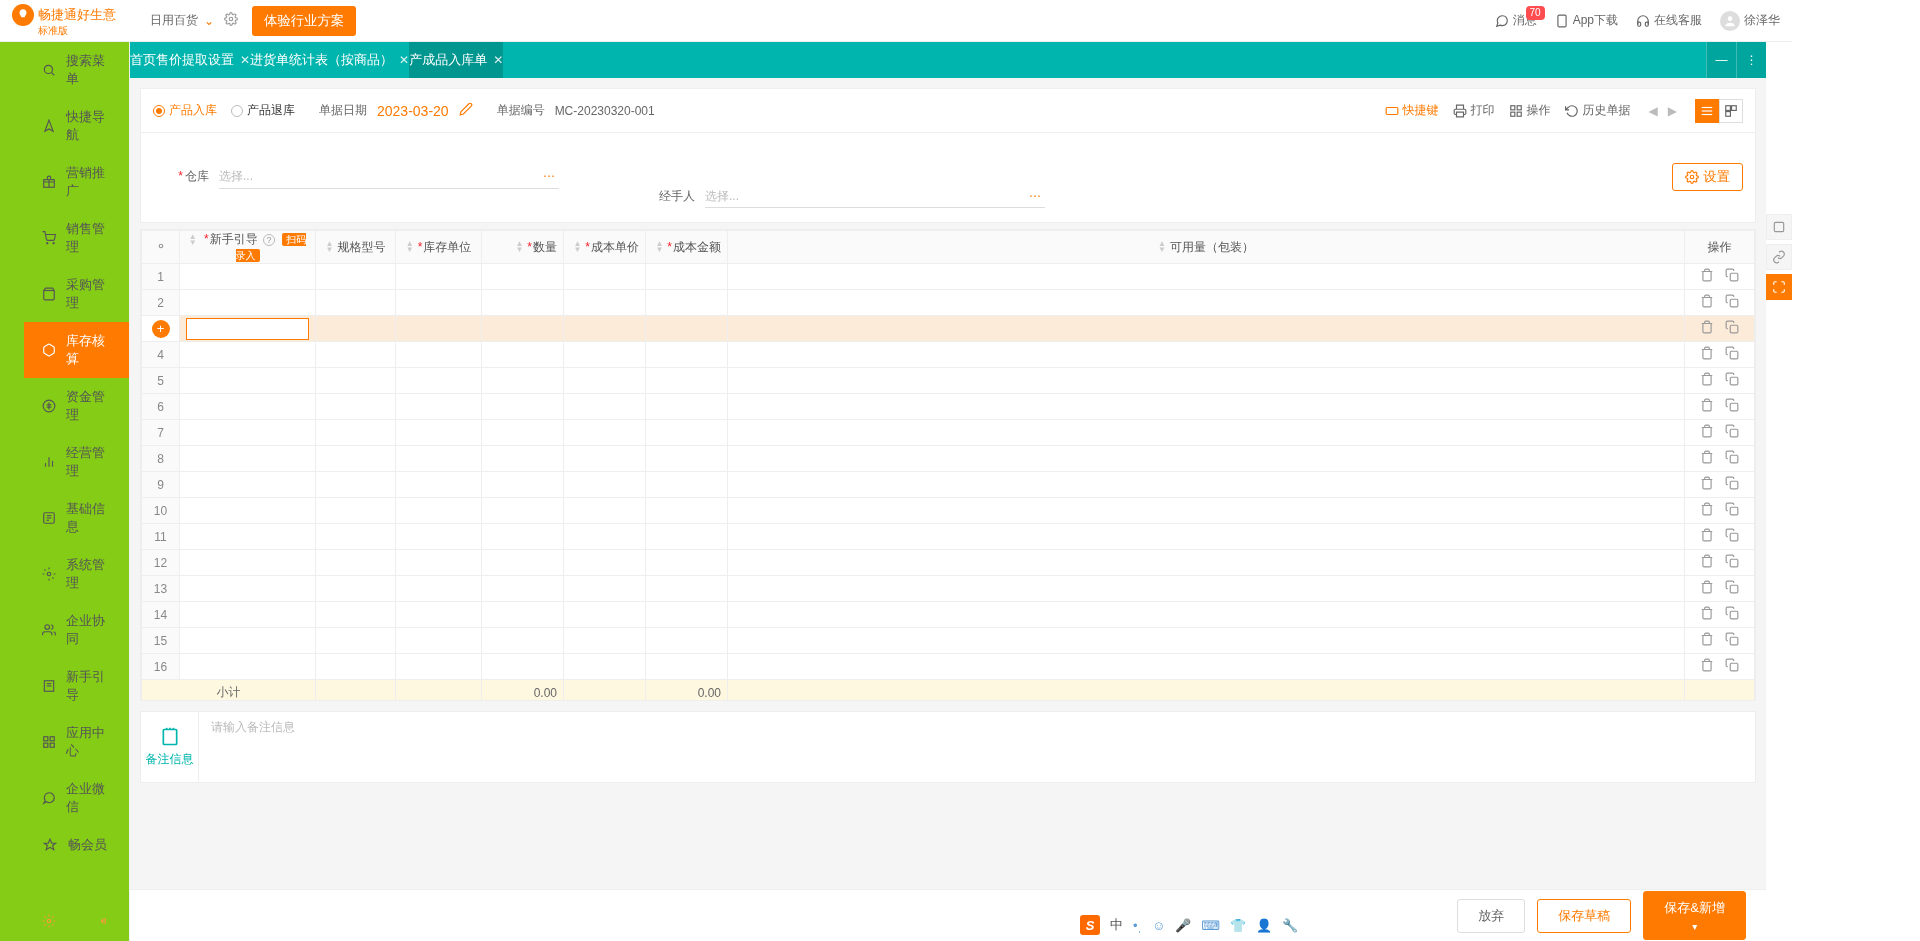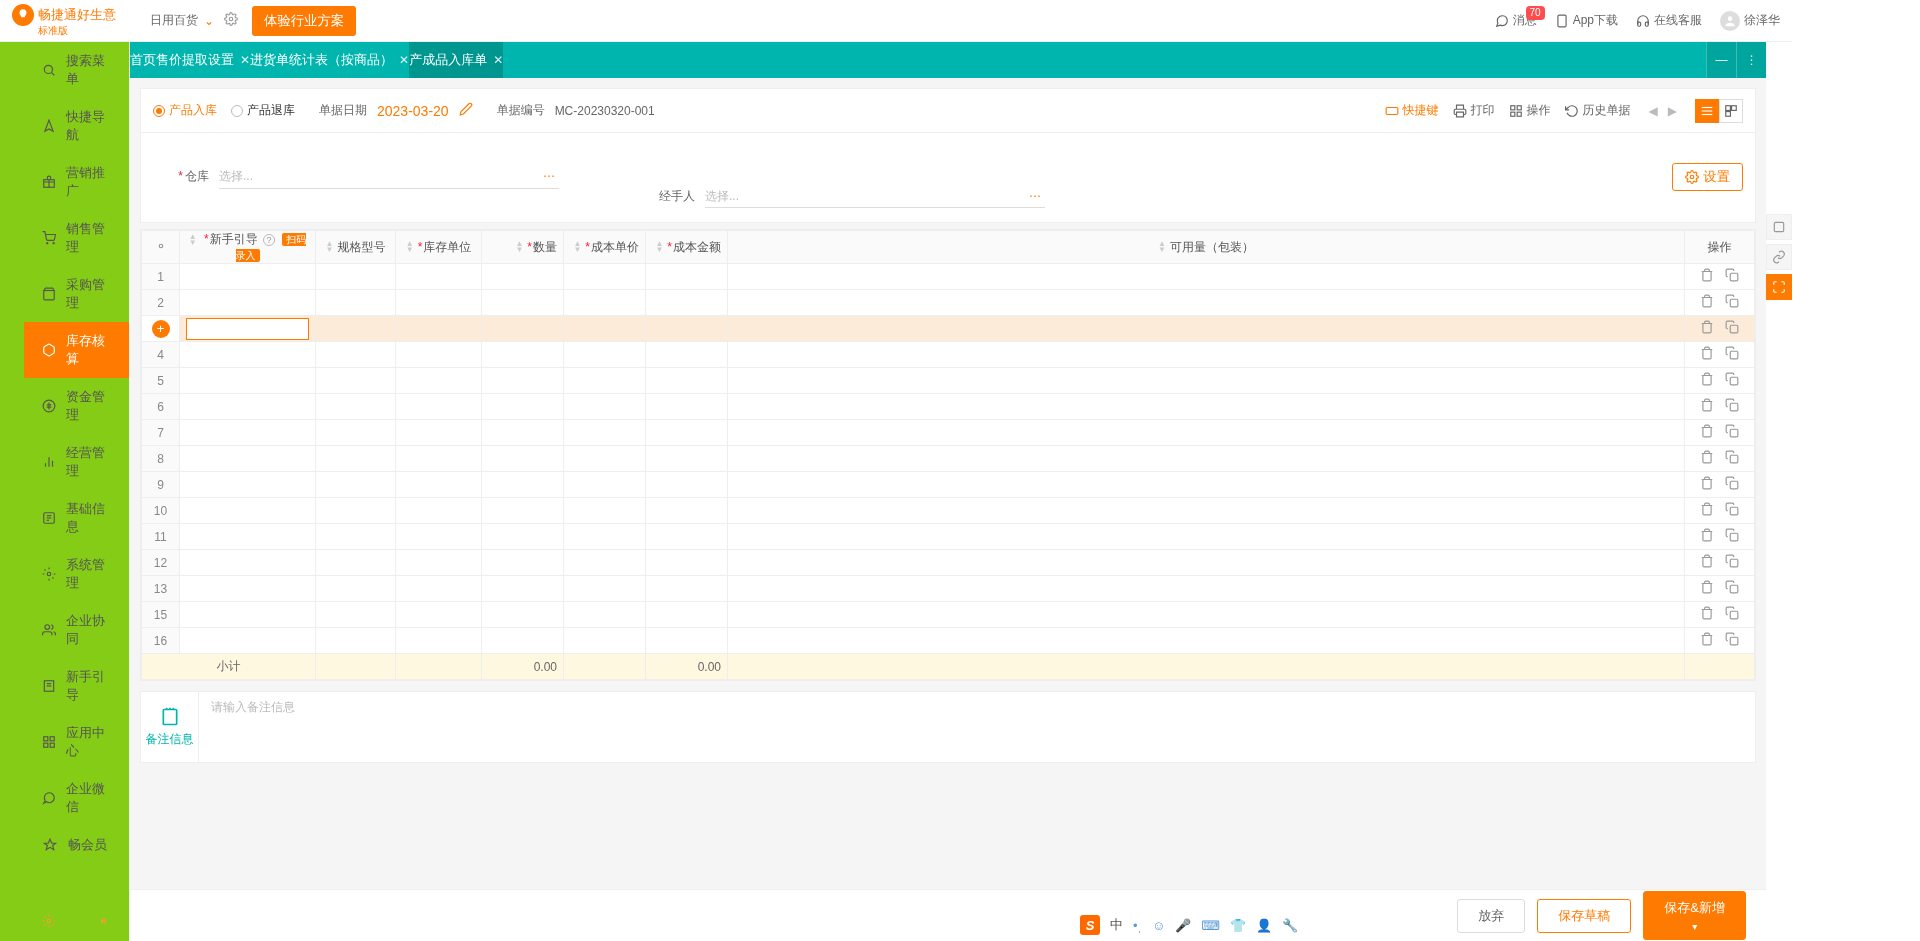--- a/index.html
+++ b/index.html
@@ -794,20 +794,43 @@
                     </span>
        <span class="op">
                       <svg viewBox="0 0 24 24" fill="none" stroke="currentColor" stroke-width="2">
                         <rect x="9" y="9" width="13" height="13" rx="2"></rect>
                         <path d="M5 15H4a2 2 0 01-2-2V4a2 2 0 012-2h9a2 2 0 012 2v1"></path>
                       </svg>
                     </span>
      </td>
                 </tr>
                 <tr>
+                  <td class="num-col">14</td>
+                  <td></td>
+                  <td></td>
+                  <td></td>
+                  <td class="right"></td>
+                  <td class="right"></td>
+                  <td class="right"></td>
+                  <td></td>
+                  <td class="row-ops">
+       <span class="op">
+                      <svg viewBox="0 0 24 24" fill="none" stroke="currentColor" stroke-width="2">
+                        <path d="M3 6h18M8 6V4a2 2 0 012-2h4a2 2 0 012 2v2m3 0v14a2 2 0 01-2 2H7a2 2 0 01-2-2V6"></path>
+                      </svg>
+                    </span>
+       <span class="op">
+                      <svg viewBox="0 0 24 24" fill="none" stroke="currentColor" stroke-width="2">
+                        <rect x="9" y="9" width="13" height="13" rx="2"></rect>
+                        <path d="M5 15H4a2 2 0 01-2-2V4a2 2 0 012-2h9a2 2 0 012 2v1"></path>
+                      </svg>
+                    </span>
+     </td>
+                </tr>
+                <tr>
                   <td class="num-col">15</td>
                   <td></td>
                   <td></td>
                   <td></td>
                   <td class="right"></td>
                   <td class="right"></td>
                   <td class="right"></td>
                   <td></td>
                   <td class="row-ops">
        <span class="op">

